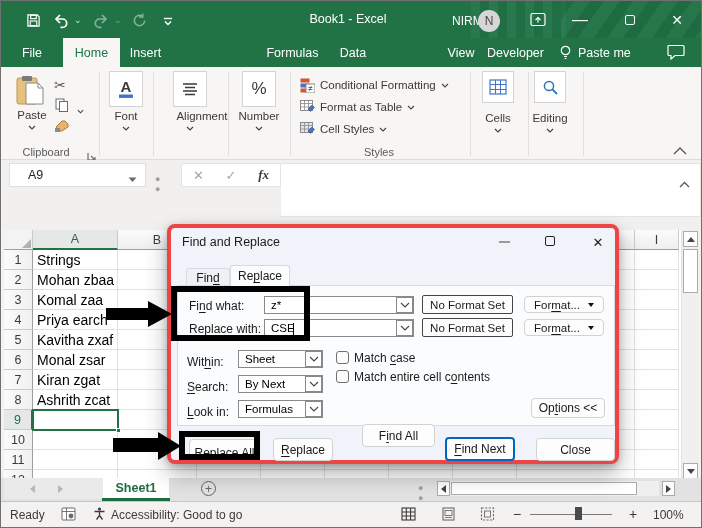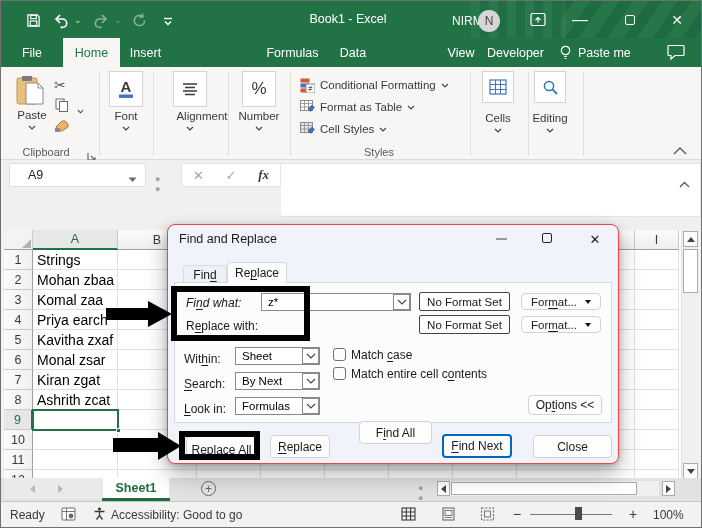--- a/index.html
+++ b/index.html
@@ -107,21 +107,21 @@
   #st-macro{position:absolute;left:60px;top:5px;}
   #st-acc{position:absolute;left:91px;top:4px;display:flex;align-items:center;gap:4px;font-size:12px;color:#3B3A39;}
   .viewbtn{position:absolute;top:5px;}
   #zoom-minus{position:absolute;left:512px;top:4px;font-size:14px;color:#3B3A39;}
   #zoom-track{position:absolute;left:529px;top:12px;width:82px;height:1px;background:#7A7A7A;}
   #zoom-handle{position:absolute;left:574px;top:5px;width:7px;height:13px;background:#4A4A4A;}
   #zoom-plus{position:absolute;left:628px;top:4px;font-size:14px;color:#3B3A39;}
   #zoom-pct{position:absolute;left:652px;top:6px;font-size:12px;color:#3B3A39;}
 
   
-  #dialog{left:166px;top:223px;width:452px;height:240px;background:#F0F3F9;border:1px solid #ef4444;border-radius:8px;
+  #dialog{left:166px;top:223px;width:452px;height:240px;background:#F0F3F9;border:4px solid #ef4444;border-radius:8px;
           box-shadow:0 10px 22px rgba(0,0,0,0.30),0 2px 6px rgba(0,0,0,0.20);}
   #dlg-title{position:absolute;left:11px;top:7px;font-size:12.5px;color:#1A1A1A;}
   #dlg-min{position:absolute;left:328px;top:13px;width:11px;height:2px;background:#9A9A9A;}
   #dlg-max{position:absolute;left:374px;top:8px;width:10px;height:10px;border:1.4px solid #222;border-radius:2px;}
   #dlg-close{position:absolute;left:419px;top:6px;width:16px;height:16px;color:#222;font-size:13px;display:flex;align-items:center;justify-content:center;}
   .dtab{position:absolute;font-size:12px;color:#1A1A1A;display:flex;align-items:center;justify-content:center;}
   #tab-find{left:15px;top:40px;width:44px;height:18px;background:#EDF0F5;border:1px solid #D9DDE2;border-bottom:none;border-radius:3px 3px 0 0;}
   #tab-replace{left:59px;top:37px;width:60px;height:21px;background:#FBFCFD;border:1px solid #D6DADF;border-bottom:none;border-radius:3px 3px 0 0;z-index:3;}
   #tabpage{position:absolute;left:6px;top:57px;width:438px;height:141px;background:#FBFCFD;border:1px solid #D6DADF;}
   .dlabel{position:absolute;font-size:12px;color:#1A1A1A;white-space:nowrap;}
@@ -665,36 +665,45 @@
     <div id="dlg-close">✕</div>
 
     <div id="tab-find" class="dtab">
         <span style="white-space: pre;">Fin<u>d</u></span>
       </div>
     <div id="tab-replace" class="dtab">
         <span style="white-space: pre;">Re<u>p</u>lace</span>
       </div>
     <div id="tabpage"></div>
 
-    <div class="dlabel" style="left:18px;top:71px;"><span style="white-space: pre; font-style: italic;">Fi<u>n</u>d what:</span></div>
+    <div class="dlabel" style="left:18px;top:71px;"><span style="white-space: pre;">Fi<u>n</u>d what:</span></div>
     <div class="combo" style="left:93px;top:68px;width:150px;height:18px;">
       <span class="val">z*</span>
       <span class="drop">
         <svg width="10" height="6" viewBox="0 0 10 6">
             <path d="M1 1 L5 5 L9 1" fill="none" stroke="#444" stroke-width="1.1"></path>
           </svg>
       </span>
     </div>
     <div class="nfs" style="left:251px;top:67px;">No Format Set</div>
     <div class="fmtbtn" style="left:353px;top:68px;">
       <span><span style="white-space: pre;">For<u>m</u>at...</span></span>
       <span class="tri-down"></span>
     </div>
 
     <div class="dlabel" style="left:18px;top:94px;"><span style="white-space: pre;">R<u>e</u>place with:</span></div>
+    <div class="combo" style="left:93px;top:91px;width:150px;height:18px;">
+      <span class="val">CSE</span>
+      <span id="cursor" style="left:28px;top:3px;"></span>
+      <span class="drop">
+        <svg width="10" height="6" viewBox="0 0 10 6">
+            <path d="M1 1 L5 5 L9 1" fill="none" stroke="#444" stroke-width="1.1"></path>
+          </svg>
+      </span>
+    </div>
     <div class="nfs" style="left:251px;top:90px;">No Format Set</div>
     <div class="fmtbtn" style="left:353px;top:91px;">
       <span><span style="white-space: pre;">For<u>m</u>at...</span></span>
       <span class="tri-down"></span>
     </div>
 
     <div class="dlabel" style="left:16px;top:127px;"><span style="white-space: pre;">Wit<u>h</u>in:</span></div>
     <div class="combo" style="left:67px;top:122px;width:85px;height:18px;">
       <span class="val">Sheet</span>
       <span class="drop">

